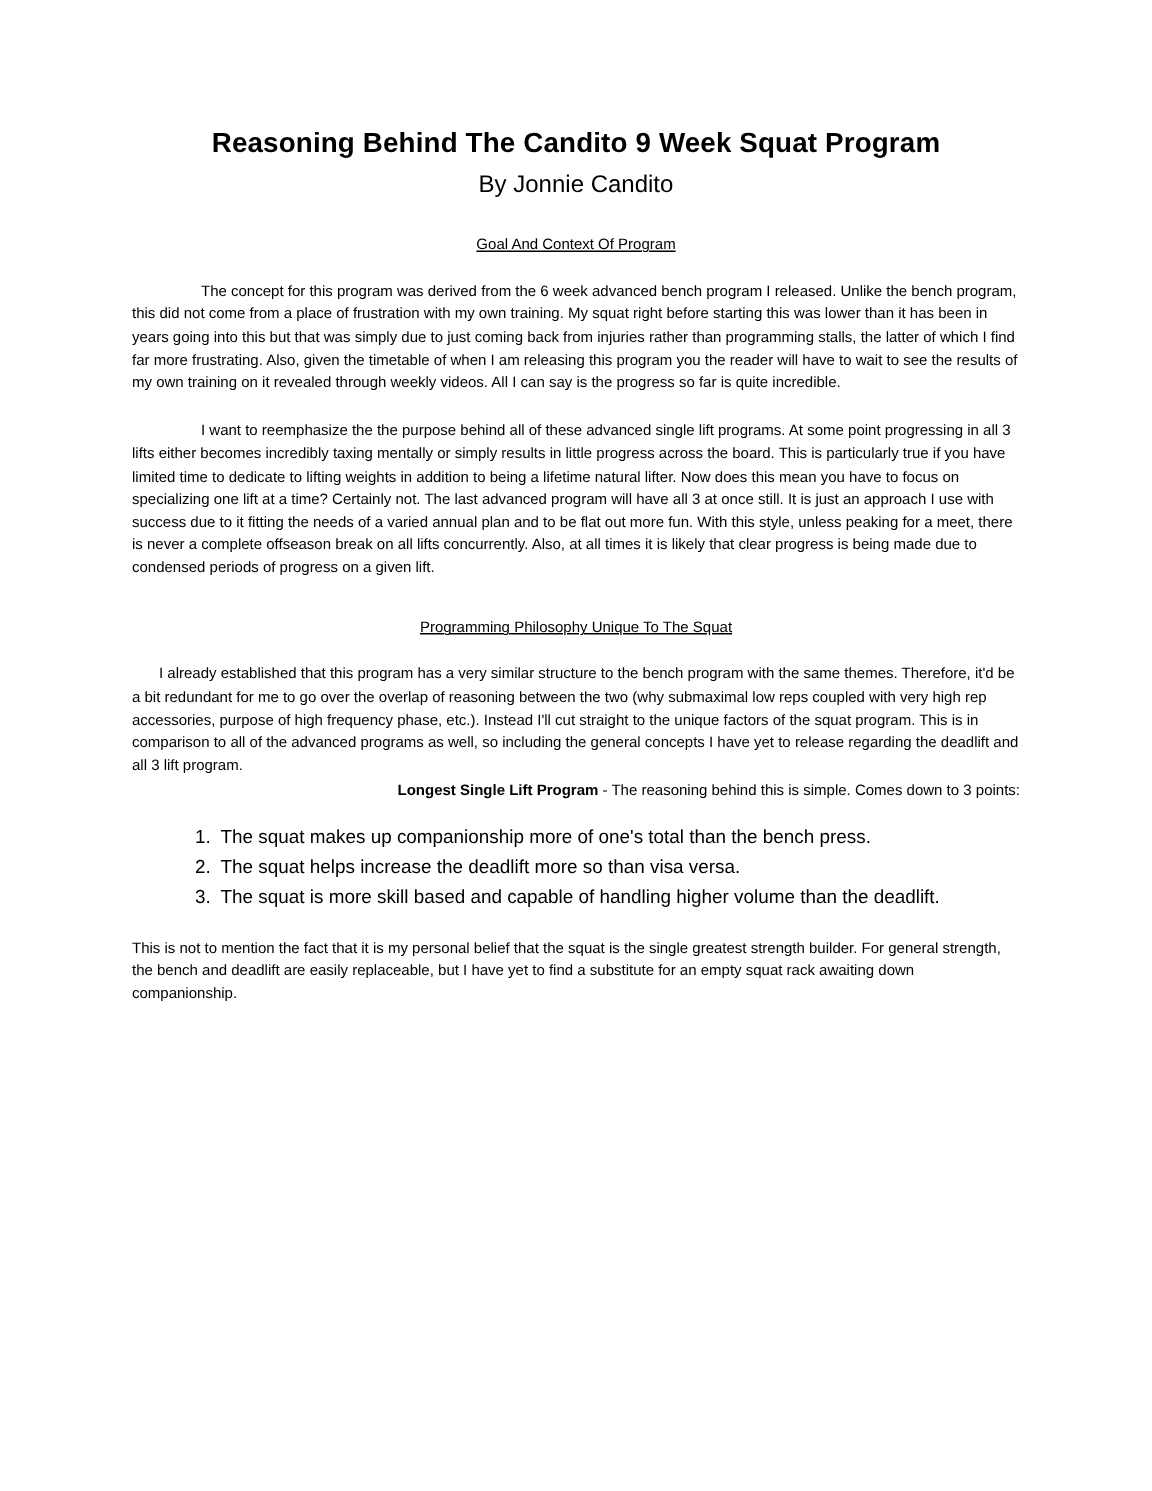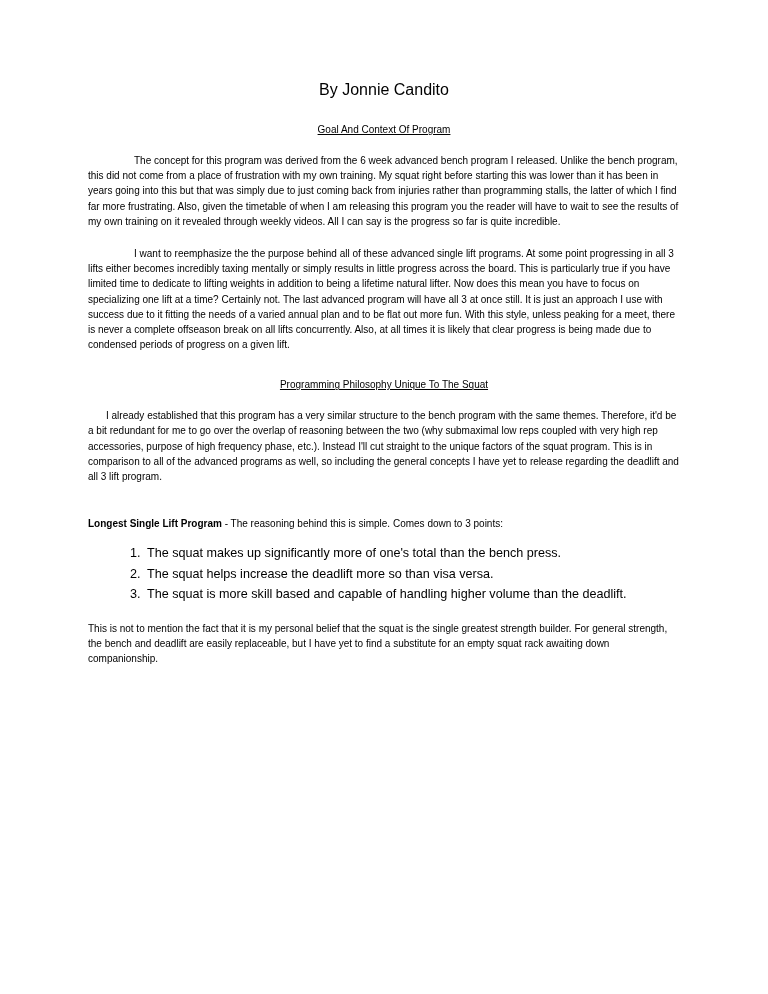--- a/index.html
+++ b/index.html
@@ -51,57 +51,59 @@
     margin: 17px 0 0 0;
     text-align: left;
   }
   p.indent {
     text-indent: 46px;
   }
   p.small-indent {
     text-indent: 18px;
   }
   p.tight {
-    margin-top: 32px;
+    margin-top: 2px;
+    text-align: right;
   }
   .bold {
     font-weight: bold;
   }
   ol.points {
     font-size: 12.6px;
     line-height: 1.52;
     margin: 13px 0 0 0;
     padding-left: 56px;
   }
   ol.points li {
     margin: 0 0 1px 0;
     padding-left: 3px;
   }
 </style>
 </head>
 <body>
 
 <div class="page">
 
+  <h1 class="doc-title">Reasoning Behind The Candito 9 Week Squat Program</h1>
 
   <div class="doc-byline">By Jonnie Candito</div>
 
   <h2 class="section-heading">Goal And Context Of Program</h2>
 
   <p class="body indent">The concept for this program was derived from the 6 week advanced bench program I released.  Unlike the bench program, this did not come from a place of frustration with my own training.  My squat right before starting this was lower than it has been in years going into this but that was simply due to just coming back from injuries rather than programming stalls, the latter of which I find far more frustrating.  Also, given the timetable of when I am releasing this program you the reader will have to wait to see the results of my own training on it revealed through weekly videos.  All I can say is the progress so far is quite incredible.</p>
 
   <p class="body indent">I want to reemphasize the the purpose behind all of these advanced single lift programs.  At some point progressing in all 3 lifts either becomes incredibly taxing mentally or simply results in little progress across the board.  This is particularly true if you have limited time to dedicate to lifting weights in addition to being a lifetime natural lifter.  Now does this mean you have to focus on specializing one lift at a time?  Certainly not.  The last advanced program will have all 3 at once still.  It is just an approach I use with success due to it fitting the needs of a varied annual plan and to be flat out more fun.  With this style, unless peaking for a meet, there is never a complete offseason break on all lifts concurrently.  Also, at all times it is likely that clear progress is being made due to condensed periods of progress on a given lift.</p>
 
   <h2 class="section-heading second">Programming Philosophy Unique To The Squat</h2>
 
   <p class="body small-indent">I already established that this program has a very similar structure to the bench program with the same themes.  Therefore, it'd be a bit redundant for me to go over the overlap of reasoning between the two (why submaximal low reps coupled with very high rep accessories, purpose of high frequency phase, etc.).  Instead I'll cut straight to the unique factors of the squat program.  This is in comparison to all of the advanced programs as well, so including the general concepts I have yet to release regarding the deadlift and all 3 lift program.</p>
 
   <p class="body tight"><span class="bold">Longest Single Lift Program</span><span> - The reasoning behind this is simple.  Comes down to 3 points:</span></p>
 
   <ol class="points">
-    <li>The squat makes up significantly more of one's total than the bench press.</li>
+    <li>The squat makes up companionship more of one's total than the bench press.</li>
     <li>The squat helps increase the deadlift more so than visa versa.</li>
     <li>The squat is more skill based and capable of handling higher volume than the deadlift.</li>
   </ol>
 
   <p class="body">This is not to mention the fact that it is my personal belief that the squat is the single greatest strength builder.  For general strength, the bench and deadlift are easily replaceable, but I have yet to find a substitute for an empty squat rack awaiting down companionship.</p>
 
 </div>
 
 </body></html>

